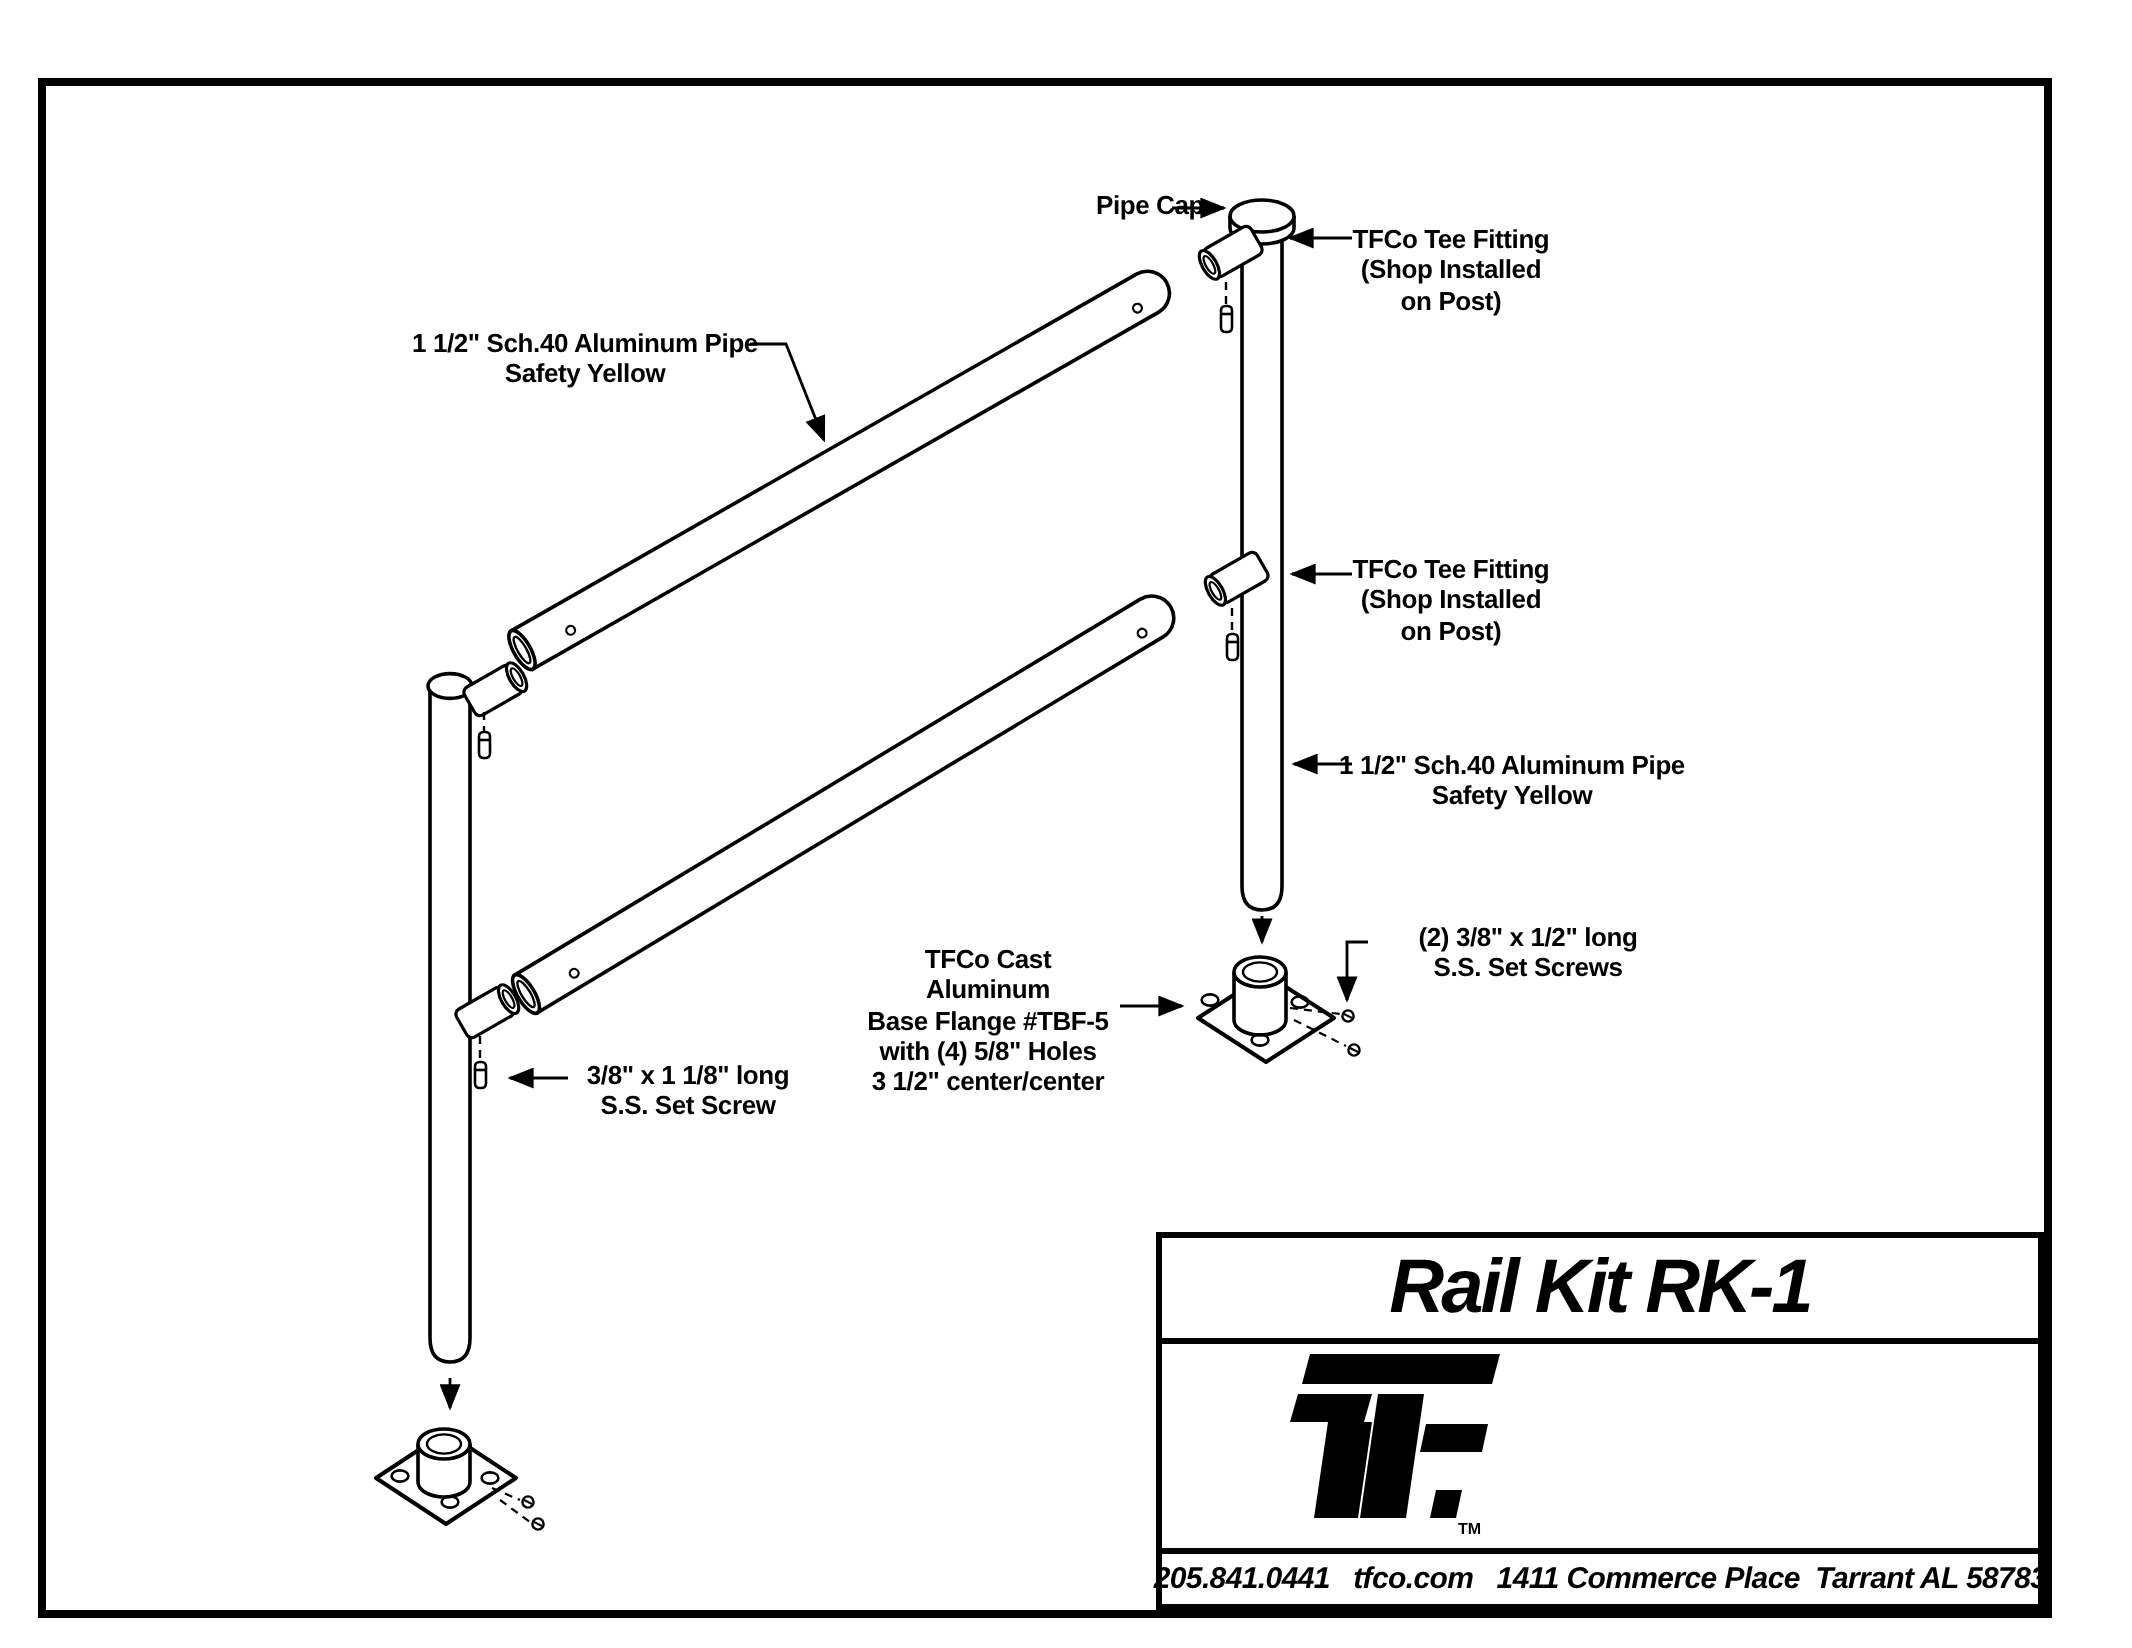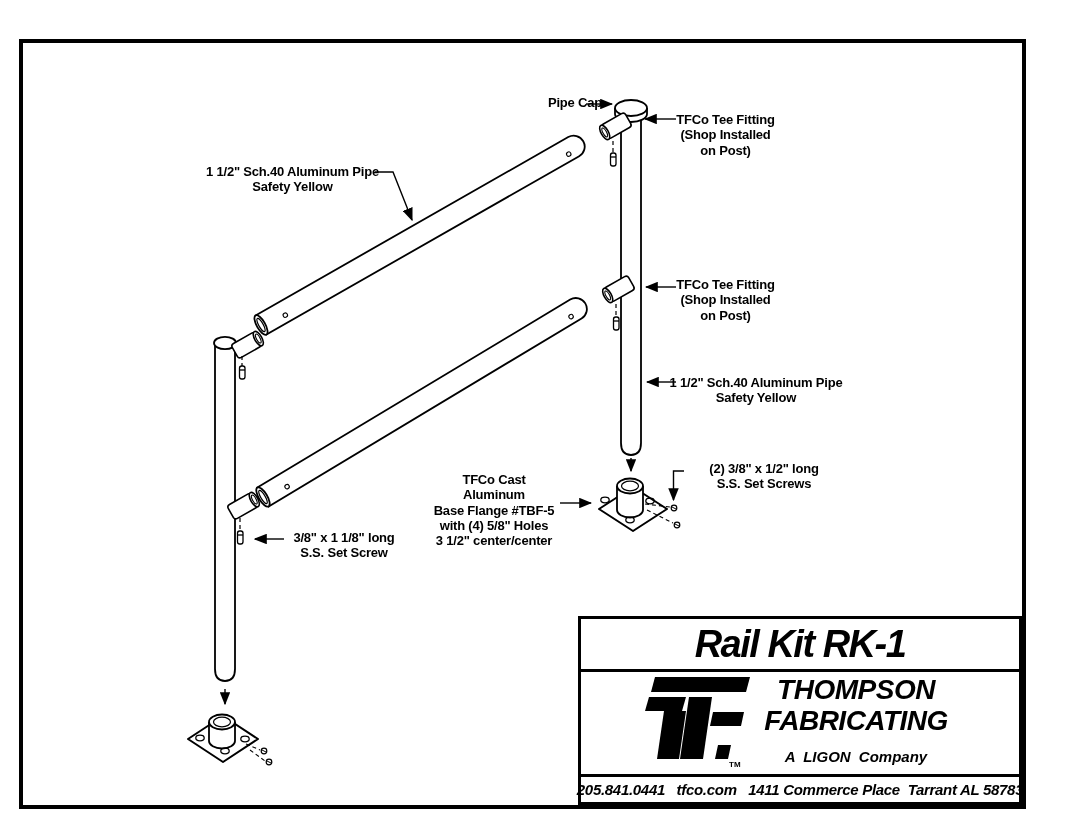--- a/index.html
+++ b/index.html
@@ -197,22 +197,17 @@
     <div class="tb-row2">
       <svg class="logo" width="110" height="100" viewBox="8 12 110 100">
         <path d="M22,15 L117,15 L113,30 L18,30 Z" fill="#000"></path>
         <path d="M16,35 L53,35 L49,49 L12,49 Z" fill="#000"></path>
         <path d="M31,49 L53,49 L46,97 L24,97 Z" fill="#000"></path>
         <path d="M56,35 L79,35 L70,97 L47,97 Z" fill="#000"></path>
         <path d="M80,50 L111,50 L108,64 L77,64 Z" fill="#000"></path>
         <path d="M85,83 L98,83 L95,97 L82,97 Z" fill="#000"></path>
         <text x="96" y="105" font-family="Liberation Sans, sans-serif" font-size="8" font-weight="bold" fill="#000">TM</text>
       </svg>
-      <div class="tb-co">
-        <div class="tb-co-line">THOMPSON</div>
-        <div class="tb-co-line">FABRICATING</div>
-        <div class="tb-tag">A LIGON Company</div>
-      </div>
     </div>
     <div class="tb-row3">205.841.0441   tfco.com   1411 Commerce Place  Tarrant AL 58783</div>
   </div>
 
 </div>
 
 </body></html>

